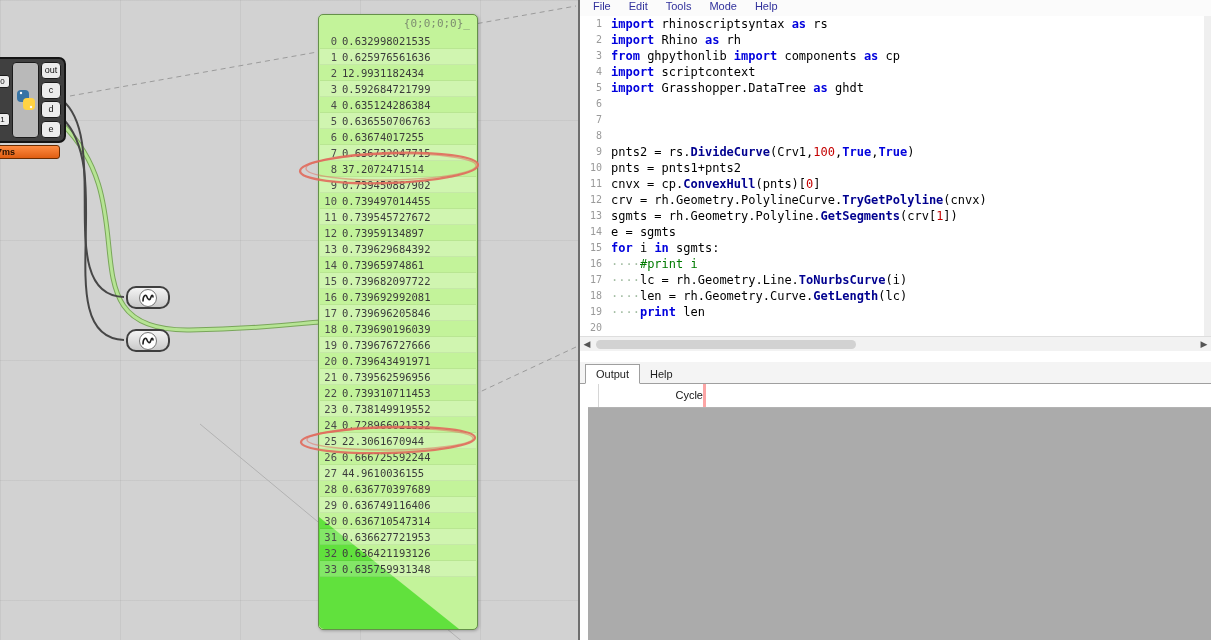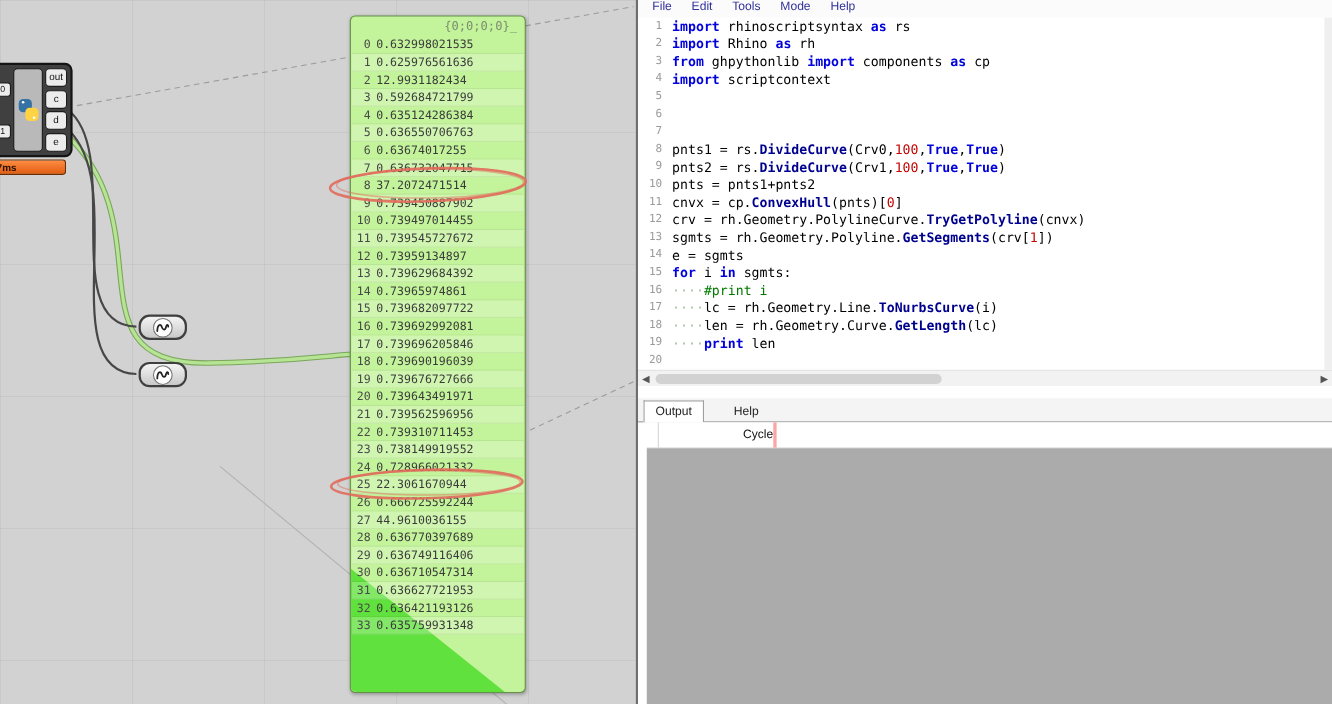--- a/index.html
+++ b/index.html
@@ -73,21 +73,21 @@
   .tok-w{color:#a3bda3;}
   .tok-p{color:#000;}
   .vscroll{position:absolute;right:0;top:0;width:7px;height:100%;background:#efefef;}
   .hscroll{height:14px;flex:none;background:#f2f2f2;border-top:1px solid #dedede;
     display:flex;align-items:center;font-size:9px;color:#555;}
   .hs-btn{width:14px;text-align:center;}
   .hs-thumb{height:9px;width:260px;background:#d2d2d2;border-radius:5px;margin-left:2px;}
   .hs-space{flex:1;}
   .gap{height:11px;background:#fff;flex:none;}
   .tabstrip{height:21px;flex:none;display:flex;align-items:flex-end;padding-left:5px;
-    background:#f4f4f4;border-bottom:1px solid #9f9f9f;gap:17px;}
+    background:#f4f4f4;border-bottom:1px solid #9f9f9f;}
   .tab{font-size:11px;color:#1e1e1e;padding:3px 10px;}
   .tab.active{background:#fff;border:1px solid #9f9f9f;border-bottom-color:#fff;margin-bottom:-1px;}
   .colrow{height:23px;flex:none;background:#fff;margin-left:8px;border-bottom:1px solid #b3b3b3;display:flex;}
   .colcell{width:108px;margin-left:10px;border-left:1px solid #d6d6d6;border-right:3px solid #fca5a5;
     font-size:11px;text-align:right;padding-top:5px;box-sizing:border-box;color:#111;}
   .outbody{flex:1;margin-left:8px;background:#ababab;}
 </style>
 </head>
 <body>
 
@@ -316,32 +316,32 @@
           <div class="cline">
             <span class="lnum">3</span>
             <span class="ltext"><span class="tok-k">from</span><span class="tok-p"> ghpythonlib </span><span class="tok-k">import</span><span class="tok-p"> components </span><span class="tok-k">as</span><span class="tok-p"> cp</span></span>
           </div>
           <div class="cline">
             <span class="lnum">4</span>
             <span class="ltext"><span class="tok-k">import</span><span class="tok-p"> scriptcontext</span></span>
           </div>
           <div class="cline">
             <span class="lnum">5</span>
+            <span class="ltext"><span class="tok-k">import</span><span class="tok-p"> Grasshopper.DataTree </span><span class="tok-k">as</span><span class="tok-p"> ghdt</span></span>
           </div>
           <div class="cline">
             <span class="lnum">6</span>
             <span class="ltext"></span>
           </div>
           <div class="cline">
             <span class="lnum">7</span>
             <span class="ltext"></span>
           </div>
           <div class="cline">
             <span class="lnum">8</span>
-            <span class="ltext"><span class="tok-p">pnts1 = rs.</span><span class="tok-m">DivideCurve</span><span class="tok-p">(Crv0,</span><span class="tok-n">100</span><span class="tok-p">,</span><span class="tok-k">True</span><span class="tok-p">,</span><span class="tok-k">True</span><span class="tok-p">)</span></span>
           </div>
           <div class="cline">
             <span class="lnum">9</span>
             <span class="ltext"><span class="tok-p">pnts2 = rs.</span><span class="tok-m">DivideCurve</span><span class="tok-p">(Crv1,</span><span class="tok-n">100</span><span class="tok-p">,</span><span class="tok-k">True</span><span class="tok-p">,</span><span class="tok-k">True</span><span class="tok-p">)</span></span>
           </div>
           <div class="cline">
             <span class="lnum">10</span>
             <span class="ltext"><span class="tok-p">pnts = pnts1+pnts2</span></span>
           </div>
           <div class="cline">

